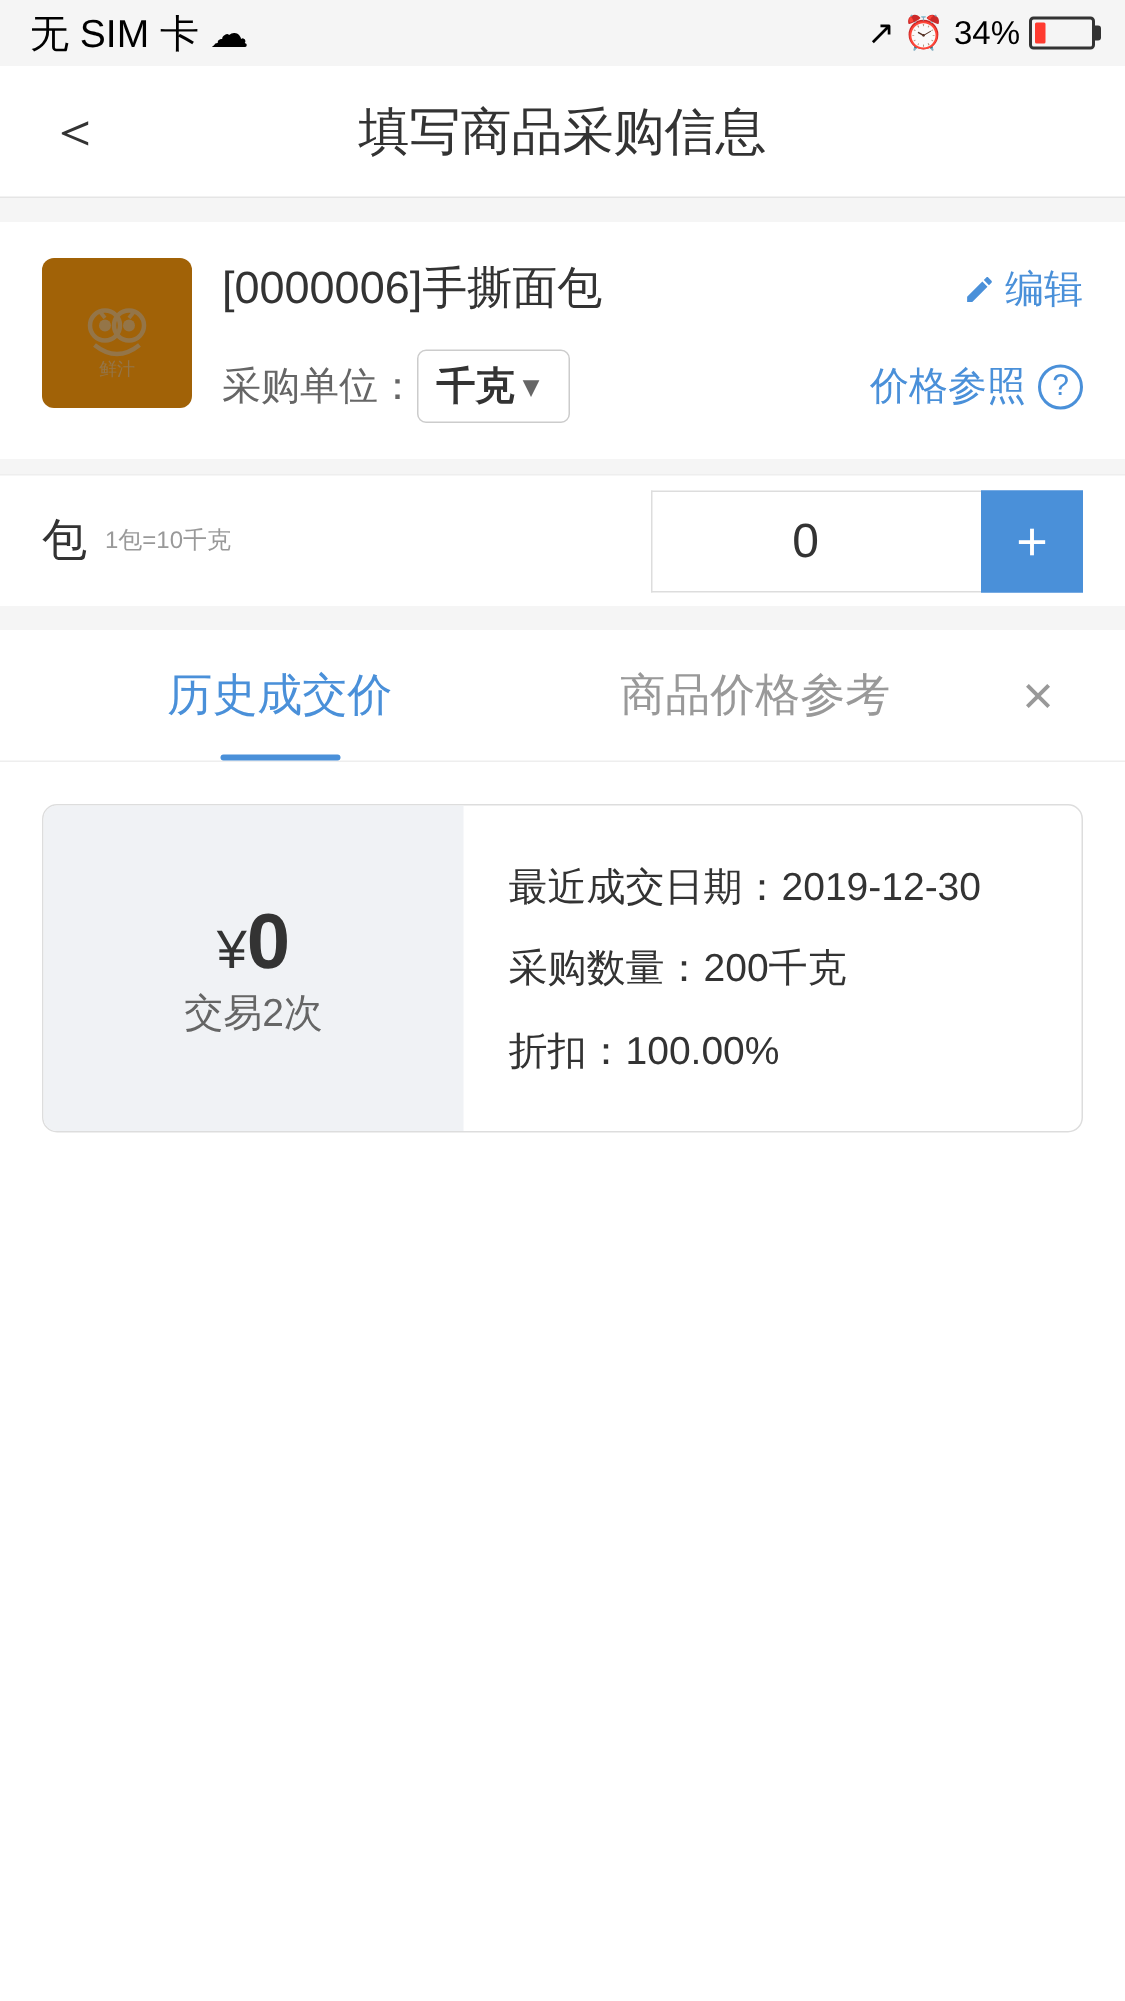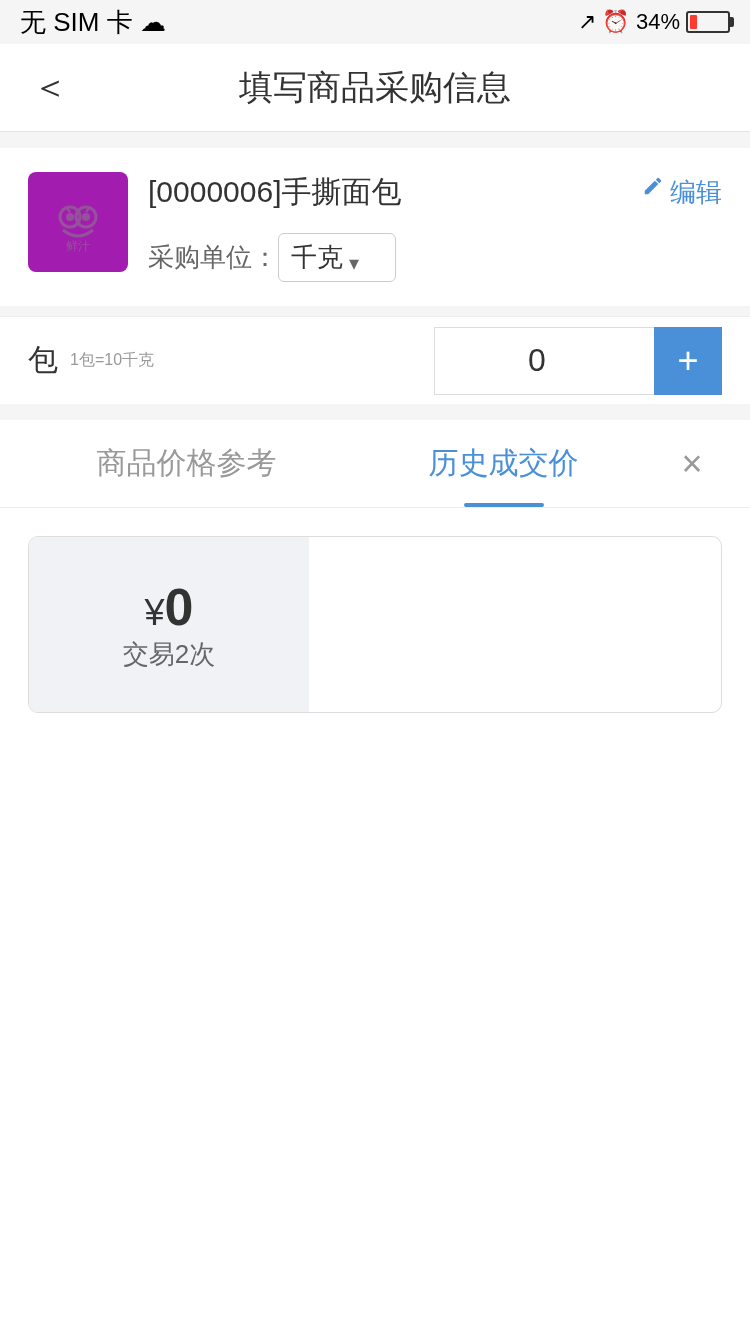--- a/index.html
+++ b/index.html
@@ -107,21 +107,21 @@
       margin-top: 16px;
     }
     .product-header {
       display: flex;
       align-items: flex-start;
       gap: 20px;
     }
     .product-thumb {
       width: 100px;
       height: 100px;
-      background: #a21caf;
+      background: #a16207;
       border-radius: 8px;
       display: flex;
       align-items: center;
       justify-content: center;
       flex-shrink: 0;
     }
     .product-thumb svg {
       width: 60px;
       height: 60px;
       opacity: 0.5;
@@ -134,20 +134,21 @@
       align-items: center;
       justify-content: space-between;
     }
     .product-name {
       font-size: 30px;
       color: #333;
       font-weight: 400;
     }
     .edit-btn {
       display: flex;
+      align-items: center;
       gap: 6px;
       color: #4a90d9;
       font-size: 26px;
       cursor: pointer;
     }
     .edit-icon {
       width: 22px;
       height: 22px;
     }
     .product-unit-row {
@@ -158,28 +159,29 @@
     }
     .unit-label {
       font-size: 26px;
       color: #666;
       display: flex;
       align-items: center;
     }
     .unit-select {
       border: 1px solid #ccc;
       border-radius: 6px;
-      padding: 6px 36px 6px 12px;
-      font-size: 26px;
-      color: #333;
-      background: #fff;
-      display: flex;
-      align-items: flex-end;
+      padding: 6px 20px 6px 12px;
+      font-size: 26px;
+      color: #333;
+      background: #fff;
+      display: flex;
+      align-items: center;
       gap: 6px;
       cursor: pointer;
+      font-weight: bold;
     }
     .unit-select-arrow {
       font-size: 20px;
       color: #666;
     }
     .price-ref-btn {
       display: flex;
       align-items: center;
       gap: 8px;
       color: #4a90d9;
@@ -395,56 +397,71 @@
         </div>
       </div>
       <div class="product-unit-row">
         <div class="unit-label">
           <span>采购单位：</span>
           <div class="unit-select">
             <span>千克</span>
             <span class="unit-select-arrow">▾</span>
           </div>
         </div>
+        <div class="price-ref-btn">
+          <span>价格参照</span>
+          <div class="help-circle">?</div>
+        </div>
       </div>
     </div>
   </div>
 </div>
 
 <div class="quantity-section">
   <div class="quantity-label">
     <span>包</span>
     <span class="quantity-unit-hint">1包=10千克</span>
   </div>
   <div class="quantity-controls">
     <input class="quantity-input" type="number" value="0" style="">
     <div class="quantity-plus">
       <span>+</span>
     </div>
   </div>
 </div>
 
 <div class="tab-section">
   <div class="tab-bar">
+    <div class="tab-item active">
+      <span>历史成交价</span>
+    </div>
     <div class="tab-item">
       <span>商品价格参考</span>
-    </div>
-    <div class="tab-item active">
-      <span>历史成交价</span>
     </div>
     <div class="tab-close">
       <span>×</span>
     </div>
   </div>
 
   <div class="price-card-container">
     <div class="price-card">
       <div class="price-left">
         <div class="price-amount">
           <span class="currency">¥</span><span>0</span>
         </div>
         <div class="price-count">交易2次</div>
       </div>
+      <div class="price-right">
+        <div class="price-detail-row">
+          <span>最近成交日期：</span><span>2019-12-30</span>
+        </div>
+        <div class="price-detail-row">
+          <span>采购数量：</span><span>200千克</span>
+        </div>
+        <div class="price-detail-row">
+          <span>折扣：</span><span>100.00%</span>
+        </div>
+      </div>
     </div>
   </div>
 
   <div style="height: 600px; background: #fff;"></div>
 </div>
 
 </body></html>

